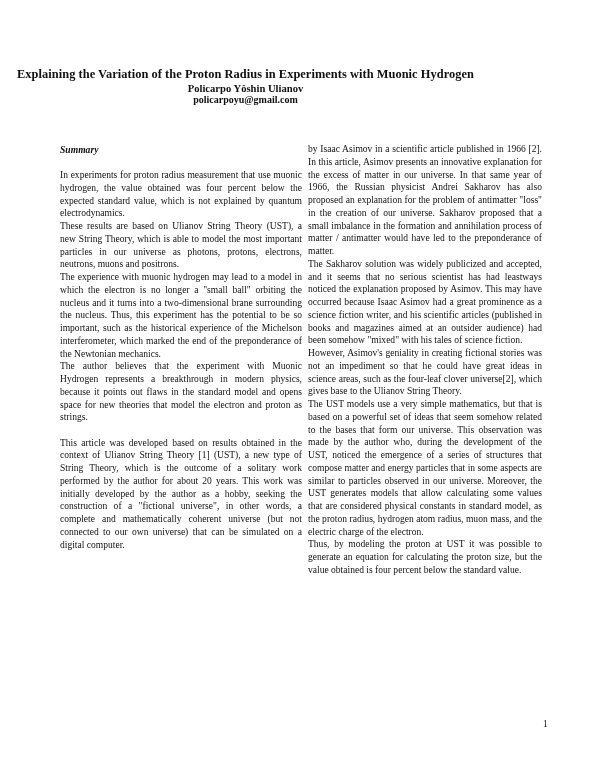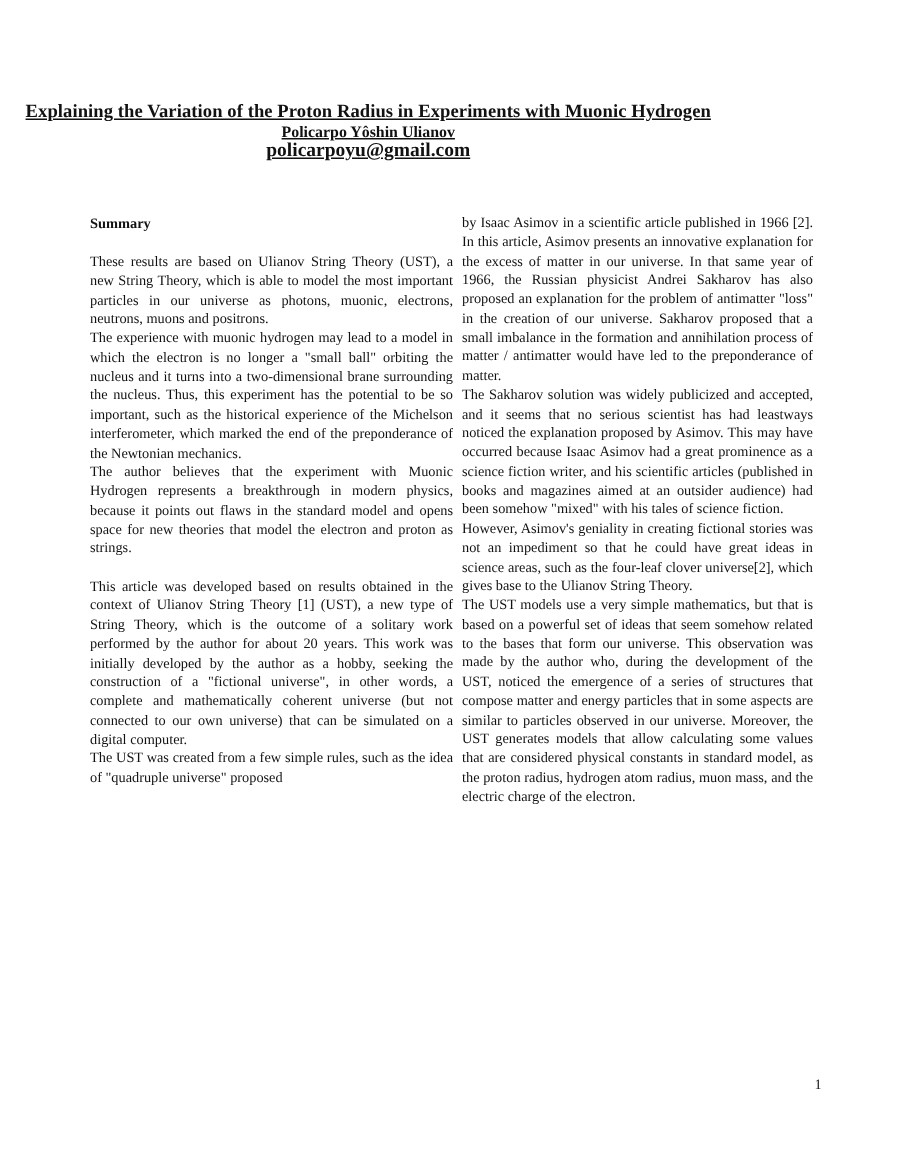--- a/index.html
+++ b/index.html
@@ -1,50 +1,51 @@
 <!DOCTYPE html>
 <html><head>
 <meta charset="utf-8">
 <style>
   html, body { margin: 0; padding: 0; background: #ffffff; }
   body { width: 600px; height: 776px; position: relative; overflow: hidden;
          font-family: "Liberation Serif", "DejaVu Serif", serif; color: #111; }
-  .header { position: absolute; left: 0; top: 67px; width: 491px; text-align: center; text-decoration: underline; }
+  .header { position: absolute; left: 0; top: 67px; width: 491px; text-align: center; }
   .title { font-weight: bold; font-size: 12.4px; letter-spacing: 0.05px; line-height: 15px; margin: 0; }
   .author { font-weight: bold; font-size: 10.6px; line-height: 13px; margin: 0; }
   .affil { font-weight: bold; font-size: 7.4px; line-height: 10px; margin: 0; }
   .affil .star { color: #e0201a; font-size: 9px; margin: 0 5px; }
-  .email { font-weight: bold; font-size: 13px; line-height: 10px; margin: 0; }
+  .email { font-weight: bold; font-size: 10px; line-height: 10px; margin: 0; }
   .col { position: absolute; top: 144px; width: 242px; font-size: 9.55px; line-height: 12.75px; text-align: justify; }
   .col.left { left: 60px; }
   .col.right { left: 308px; width: 234px; top: 143px; }
   .col p { margin: 0; }
-  .heading { font-weight: bold; font-size: 9.6px; margin: 0 0 13px 0 !important; line-height: 12px; }
+  .heading { font-weight: bold; font-size: 9.6px; margin: 0 0 13px 0 !important; line-height: 12px; font-style: italic; }
   .gap { height: 12.7px; }
   .pagenum { position: absolute; left: 543px; top: 719px; font-size: 9.5px; }
 </style>
 </head>
 <body>
 
 <div class="header">
   <p class="title">Explaining the Variation of the Proton Radius in Experiments with Muonic Hydrogen</p>
   <p class="author">Policarpo Yôshin Ulianov</p>
   <p class="email">policarpoyu@gmail.com</p>
 </div>
 
 <div class="col left">
   <p class="heading">Summary</p>
-  <p>These results are based on Ulianov String Theory (UST), a new String Theory, which is able to model the most important particles in our universe as photons, muonic, electrons, neutrons, muons and positrons.</p>
+  <p>In experiments for proton radius measurement that use muonic hydrogen, the value obtained was four percent below the expected standard value, which is not explained by quantum electrodynamics.</p>
+  <p>These results are based on Ulianov String Theory (UST), a new String Theory, which is able to model the most important particles in our universe as photons, protons, electrons, neutrons, muons and positrons.</p>
   <p>The experience with muonic hydrogen may lead to a model in which the electron is no longer a "small ball" orbiting the nucleus and it turns into a two-dimensional brane surrounding the nucleus. Thus, this experiment has the potential to be so important, such as the historical experience of the Michelson interferometer, which marked the end of the preponderance of the Newtonian mechanics.</p>
   <p>The author believes that the experiment with Muonic Hydrogen represents a breakthrough in modern physics, because it points out flaws in the standard model and opens space for new theories that model the electron and proton as strings.</p>
   <div class="gap"></div>
   <p>This article was developed based on results obtained in the context of Ulianov String Theory [1] (UST), a new type of String Theory, which is the outcome of a solitary work performed by the author for about 20 years. This work was initially developed by the author as a hobby, seeking the construction of a "fictional universe", in other words, a complete and mathematically coherent universe (but not connected to our own universe) that can be simulated on a digital computer.</p>
-  <p>The UST was created from a few simple rules, such as the idea of "quadruple universe" proposed</p>
 </div>
 
 <div class="col right">
   <p>by Isaac Asimov in a scientific article published in 1966 [2]. In this article, Asimov presents an innovative explanation for the excess of matter in our universe. In that same year of 1966, the Russian physicist Andrei Sakharov has also proposed an explanation for the problem of antimatter "loss" in the creation of our universe. Sakharov proposed that a small imbalance in the formation and annihilation process of matter / antimatter would have led to the preponderance of matter.</p>
   <p>The Sakharov solution was widely publicized and accepted, and it seems that no serious scientist has had leastways noticed the explanation proposed by Asimov. This may have occurred because Isaac Asimov had a great prominence as a science fiction writer, and his scientific articles (published in books and magazines aimed at an outsider audience) had been somehow "mixed" with his tales of science fiction.</p>
   <p>However, Asimov's geniality in creating fictional stories was not an impediment so that he could have great ideas in science areas, such as the four-leaf clover universe[2], which gives base to the Ulianov String Theory.</p>
   <p>The UST models use a very simple mathematics, but that is based on a powerful set of ideas that seem somehow related to the bases that form our universe. This observation was made by the author who, during the development of the UST, noticed the emergence of a series of structures that compose matter and energy particles that in some aspects are similar to particles observed in our universe. Moreover, the UST generates models that allow calculating some values that are considered physical constants in standard model, as the proton radius, hydrogen atom radius, muon mass, and the electric charge of the electron.</p>
+  <p>Thus, by modeling the proton at UST it was possible to generate an equation for calculating the proton size, but the value obtained is four percent below the standard value.</p>
 </div>
 
 <div class="pagenum">1</div>
 
 </body></html>

